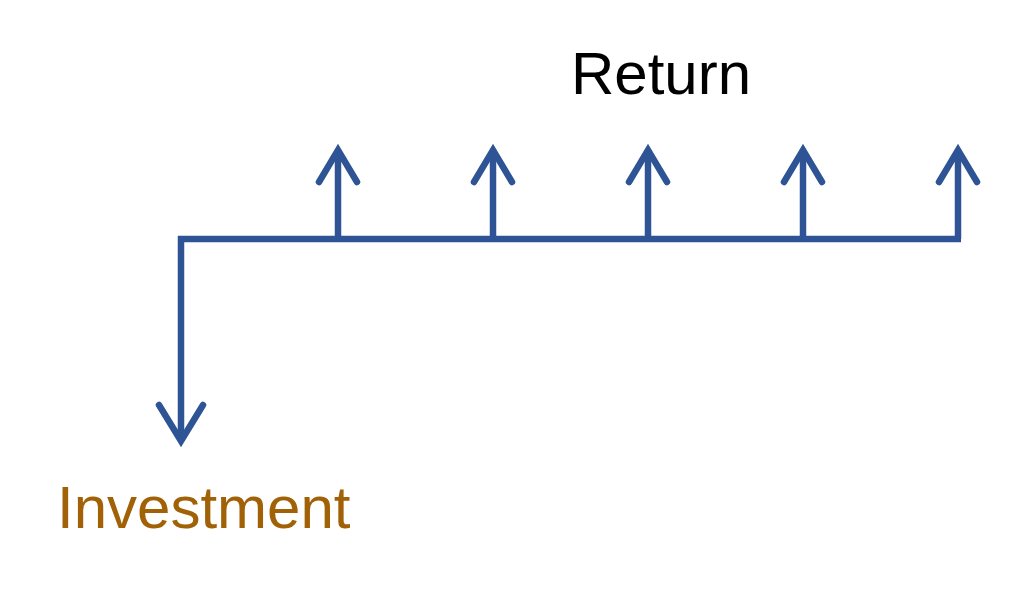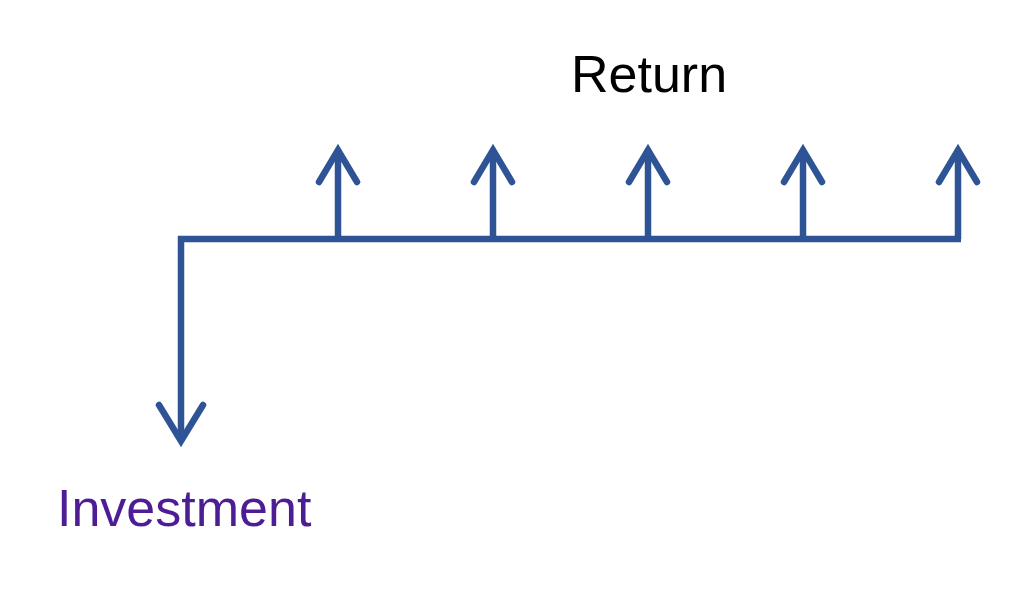--- a/index.html
+++ b/index.html
@@ -28,21 +28,21 @@
     height: 589px;
     display: block;
   }
   .diagram-label {
     position: absolute;
     margin: 0;
     padding: 0;
     color: #000000;
     font-family: "Liberation Sans", sans-serif;
     font-weight: 400;
-    font-size: 52px;
+    font-size: 60px;
     line-height: 52px;
     white-space: nowrap;
     letter-spacing: 0px;
   }
   #label-return {
     left: 571px;
     top: 48px;
   }
   #label-investment {
     left: 57px;
@@ -85,15 +85,15 @@
 
     <g id="investment-arrow">
       <line x1="181" y1="236" x2="181" y2="438" stroke="#2E5496" stroke-width="6.5" stroke-linecap="butt"></line>
       <polyline points="159,405 181,441 203,405" fill="none" stroke="#2E5496" stroke-width="6.5" stroke-linecap="round" stroke-linejoin="miter"></polyline>
     </g>
 
   </svg>
 
   <div class="diagram-label" id="label-return" style="color: rgb(0, 0, 0);">Return</div>
 
-  <div class="diagram-label" id="label-investment" style="color: #4c1d95;">Investment</div>
+  <div class="diagram-label" id="label-investment" style="color: #a16207;">Investment</div>
 
 </div>
 
 </body></html>

